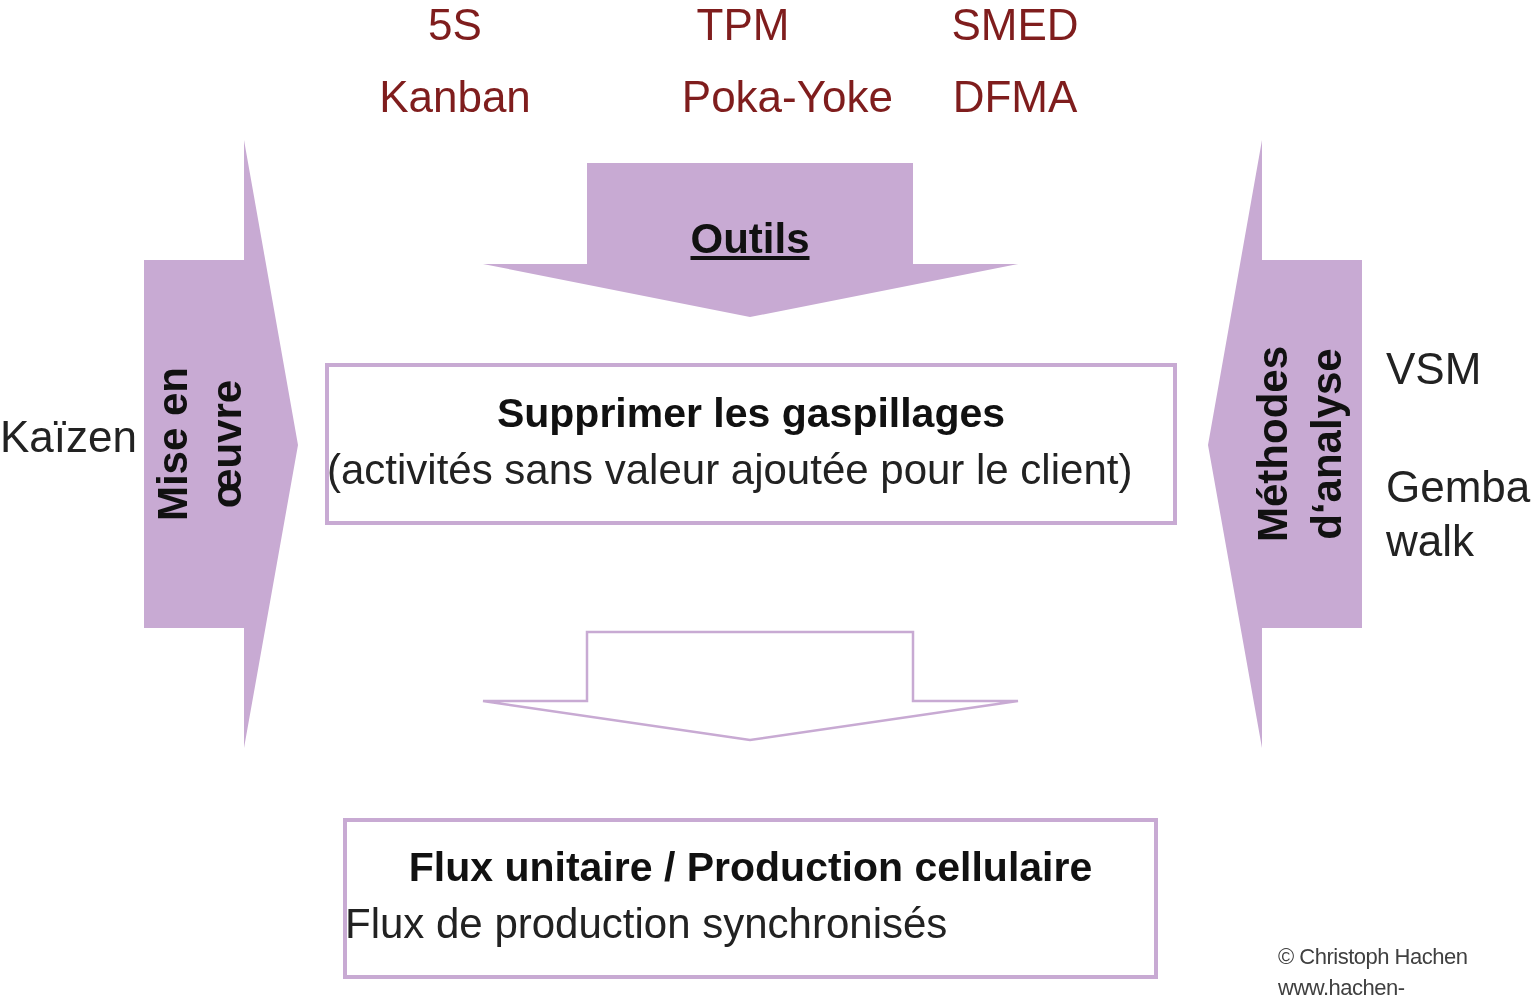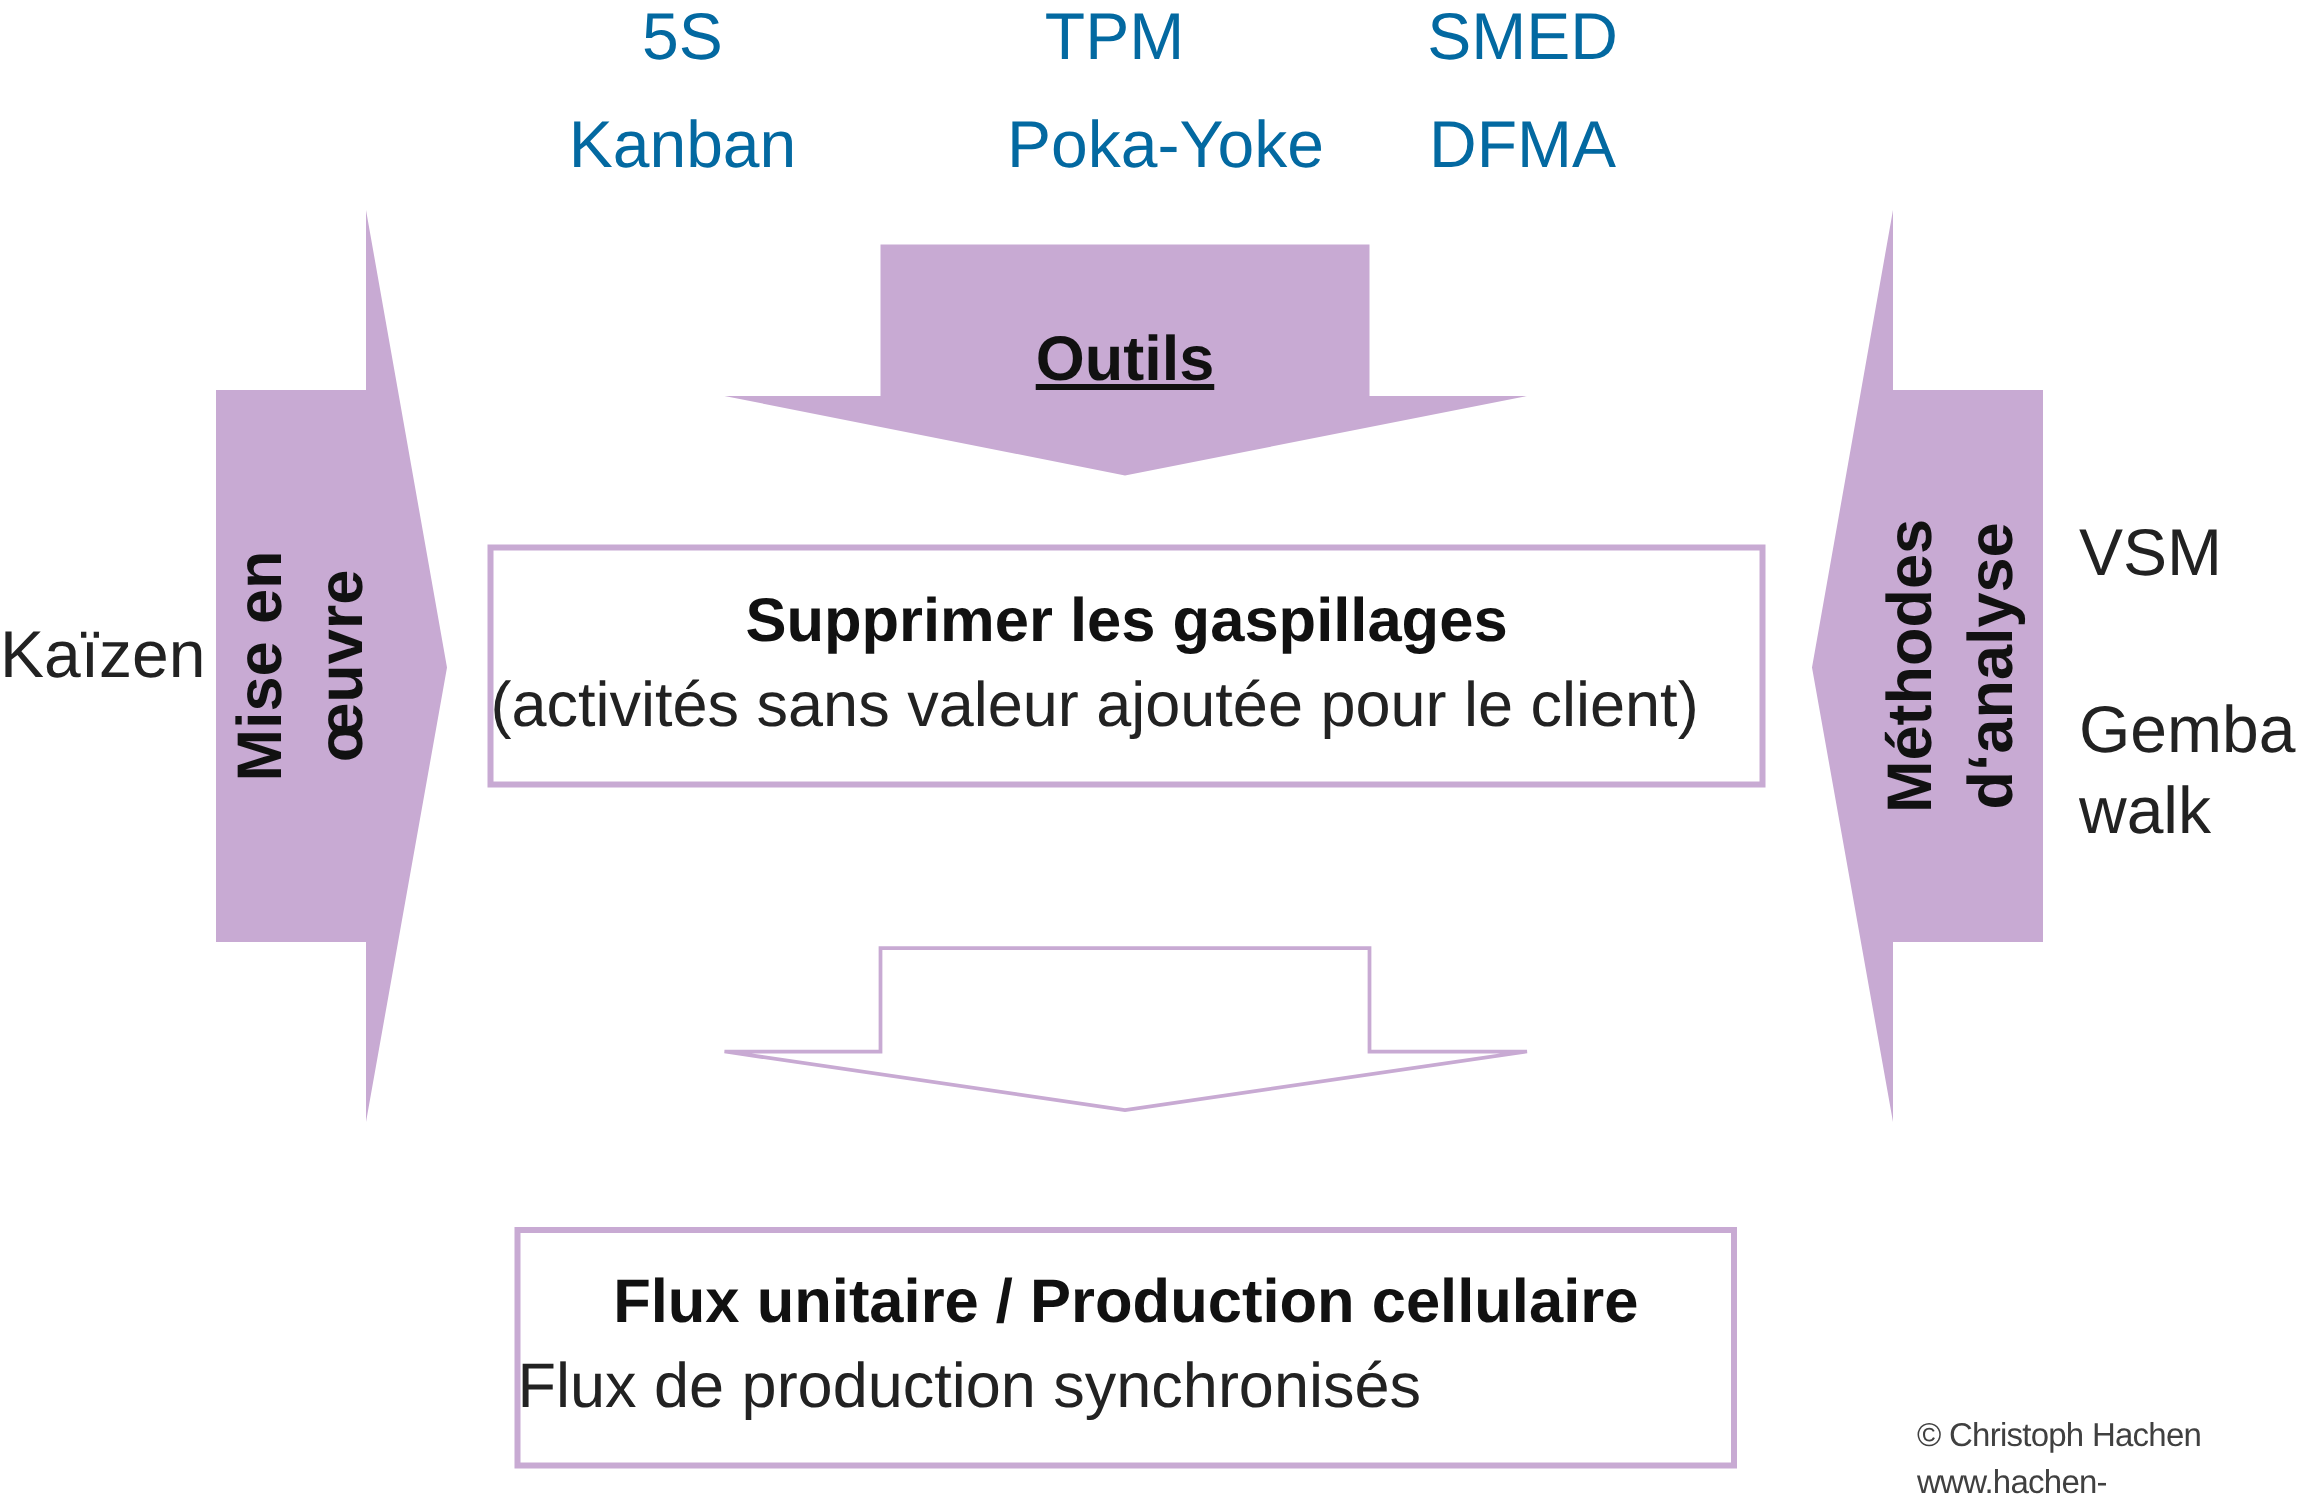--- a/index.html
+++ b/index.html
@@ -1,19 +1,19 @@
 <!DOCTYPE html>
 <html><head>
 <meta charset="utf-8">
 <style>
   html, body { margin: 0; padding: 0; background: #ffffff; }
   body { width: 1536px; height: 1003px; position: relative; overflow: hidden;
          font-family: "Liberation Sans", sans-serif; color: #111; }
   .abs { position: absolute; }
-  .tool { font-size: 44px; font-weight: 400; color: #0369a1; text-align: center; width: 300px; }
+  .tool { font-size: 44px; font-weight: 400; color: #7f1d1d; text-align: center; width: 300px; }
   svg.shapes { position: absolute; left: 0; top: 0; }
   .label-bold { font-weight: 700; text-decoration: underline; }
   .vtext { position: absolute; transform: rotate(-90deg); transform-origin: center center;
            text-align: center; font-weight: 700; font-size: 42px; line-height: 54px; color: #111; white-space: nowrap; }
   .side { font-size: 44px; color: #222; }
   .box-title { font-weight: 700; font-size: 41px; text-align: center; }
   .box-sub { font-size: 42px; text-align: left; color: #222; }
   .credit { font-size: 22px; color: #404040; letter-spacing: -0.5px; }
 </style>
 </head>
@@ -31,21 +31,21 @@
 
   <polygon points="587,632 913,632 913,701 1018,701 750,740 483,701 587,701" fill="#ffffff" stroke="#c8aad3" stroke-width="2.5"></polygon>
 
   <rect x="345" y="820" width="811" height="157" fill="#ffffff" stroke="#c8aad3" stroke-width="4"></rect>
 </svg>
 
 <div class="abs tool" style="left:305px; top:0px;">5S</div>
 <div class="abs tool" style="left:593px; top:0px;">TPM</div>
 <div class="abs tool" style="left:865px; top:0px;">SMED</div>
 <div class="abs tool" style="left:305px; top:72px;">Kanban</div>
-<div class="abs tool" style="left:627px; top:72px;">Poka-Yoke</div>
+<div class="abs tool" style="left:593px; top:72px;text-align:right;">Poka-Yoke</div>
 <div class="abs tool" style="left:865px; top:72px;">DFMA</div>
 
 <div class="abs label-bold" style="left:587px; top:215px; width:326px; text-align:center; font-size:42px;">Outils</div>
 
 <div class="vtext" style="left:70px; top:390px; width:260px; height:108px;">
   <div>Mise en</div>
   <div>œuvre</div>
 </div>
 
 <div class="abs side" style="left:0px; top:412px;">Kaïzen</div>

